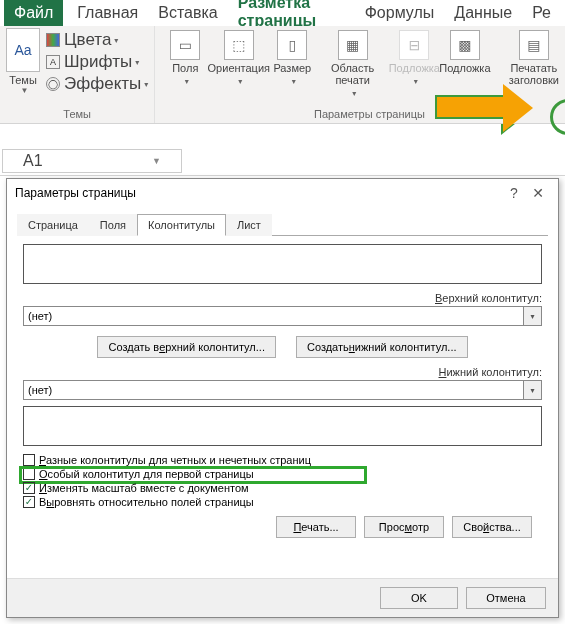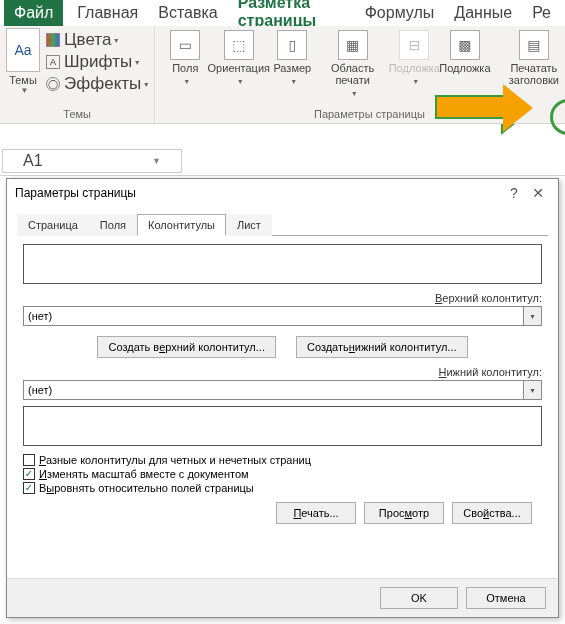--- a/index.html
+++ b/index.html
@@ -359,20 +359,25 @@
     </div>
 
     <div class="preview" style="margin-top:6px;"></div>
 
     <div class="checks">
       <div class="chk">
         <span class="box"></span>
         <span><span style="text-decoration:underline;">Р</span>азные колонтитулы для четных и нечетных страниц</span>
       </div>
       <div class="chk">
+        <span class="box"></span>
+        <span><span style="text-decoration:underline;">О</span>собый колонтитул для первой страницы</span>
+        <div class="hl-rect"></div>
+      </div>
+      <div class="chk">
         <span class="box checked"></span>
         <span><span style="text-decoration:underline;">И</span>зменять масштаб вместе с документом</span>
       </div>
       <div class="chk">
         <span class="box checked"></span>
         <span>В<span style="text-decoration:underline;">ы</span>ровнять относительно полей страницы</span>
       </div>
     </div>
 
     <div class="dlg-actions">

